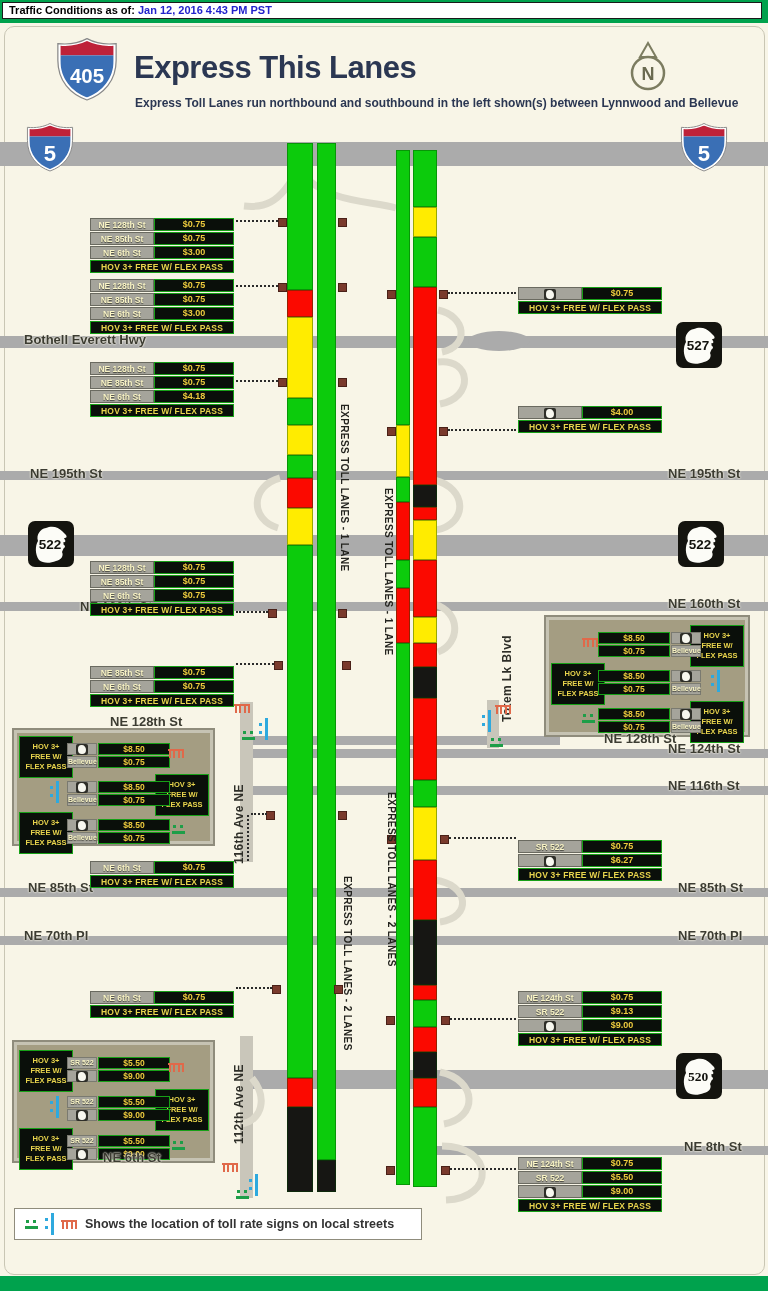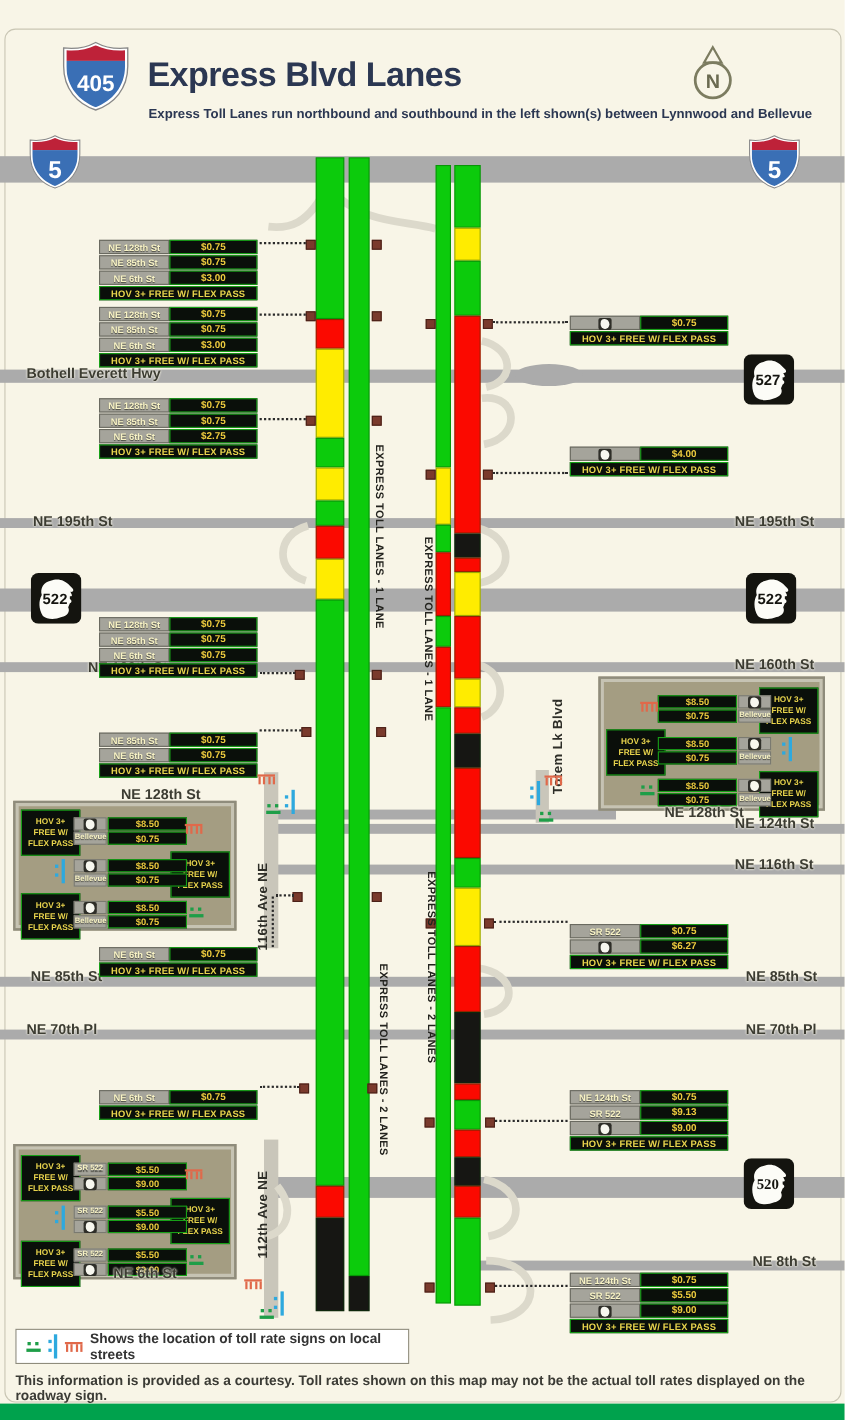--- a/index.html
+++ b/index.html
@@ -52,49 +52,52 @@
   .lic-b::before{content:"";position:absolute;left:0;top:5px;width:3px;height:3px;background:#2EA9DE;box-shadow:0 8px 0 #2EA9DE;}
   .lic-b::after{content:"";position:absolute;right:0;top:0;width:3px;height:22px;background:#2EA9DE;}
   .lic-o{width:17px;height:9px;}
   .lic-o::before{content:"";position:absolute;left:1px;top:2px;width:2px;height:7px;background:#E0694A;box-shadow:4px 0 0 #E0694A,9px 0 0 #E0694A,13px 0 0 #E0694A;}
   .lic-o::after{content:"";position:absolute;left:0;top:0;width:16px;height:2px;background:#E0694A;}
   .panel-row .lic{top:13px;} .panel-row .lic-b{top:7px;}
   .panel-row .ic-l{left:36px;} .panel-row .ic-r{right:28px;}
   .mini-shield{display:inline-block;width:12px;height:11px;background:#2E2E28;border-radius:2px;position:relative;vertical-align:middle;}
   .mini-shield::after{content:"";position:absolute;left:2px;top:1px;width:8px;height:9px;background:#F7F7EF;border-radius:45% 55% 50% 50%;}
   
-  #legend{left:14px;top:1208px;width:358px;height:32px;background:#FFFFFF;border:1px solid #8F8C7C;box-sizing:border-box;display:flex;align-items:center;z-index:8;}
+  #legend{left:14px;top:1208px;width:408px;height:32px;background:#FFFFFF;border:1px solid #8F8C7C;box-sizing:border-box;display:flex;align-items:center;z-index:8;}
   #legend .lic{position:relative;margin-right:7px;}
   #legend-text{font-size:12.5px;font-weight:bold;color:#333;}
   #disclaimer{left:14px;top:1248px;width:746px;font-size:12.5px;font-weight:bold;color:#3B3B35;z-index:8;}
   .shield{position:absolute;z-index:5;}
   #ramps{position:absolute;left:0;top:0;z-index:2;}
 </style>
 </head>
 <body>
 
 <div id="stage">
 
+  <div id="topbar" class="abs greenbar">
+    <div id="topbar-inner" class="abs"><span>Traffic Conditions as of:</span> <span class="ts-blue">Jan 12, 2016 4:43 PM PST</span></div>
+  </div>
 
   <div id="map-frame" class="abs"></div>
 
   <div class="shield" style="left:56px;top:36px;">
     <svg viewBox="0 0 100 104" width="62" height="66">
       <path d="M50 3 C63 10 80 13 97 11 L97 38 C97 71 77 93 50 102 C23 93 3 71 3 38 L3 11 C20 13 37 10 50 3 Z" fill="#FFF" stroke="#888" stroke-width="2"></path>
       <clipPath id="cp405">
           <path d="M50 7 C62 13 78 16 93 14.5 L93 38 C93 68 74 89 50 98 C26 89 7 68 7 38 L7 14.5 C22 16 38 13 50 7 Z"></path>
         </clipPath>
       <g clip-path="url(#cp405)">
           <rect x="0" y="0" width="100" height="30" fill="#BE2239"></rect>
           <rect x="0" y="30" width="100" height="74" fill="#3A6FB5"></rect>
         </g>
       <text x="50" y="74" text-anchor="middle" font-size="33" font-weight="bold" fill="#FFF">405</text>
     </svg>
   </div>
-  <div id="title" class="abs">Express Blvd Lanes</div>
+  <div id="title" class="abs">Express This Lanes</div>
   <div id="subtitle" class="abs">Express Toll Lanes run northbound and southbound in the left shown(s) between Lynnwood and Bellevue</div>
   <div class="shield" style="left:628px;top:40px;">
     <svg viewBox="0 0 40 52" width="40" height="52">
       <path d="M20 3 L28 17 L12 17 Z" fill="#F8F5E7" stroke="#7C7C60" stroke-width="2"></path>
       <circle cx="20" cy="33" r="16" fill="#F8F5E7" stroke="#7C7C60" stroke-width="2.5"></circle>
       <text x="20" y="40" text-anchor="middle" font-size="18" font-weight="bold" fill="#6A6A50">N</text>
     </svg>
   </div>
 
   <div class="road" style="left:0;top:142px;width:768px;height:24px;"></div>
@@ -333,21 +336,21 @@
       <div class="ts-row">
         <span class="ts-dest">NE 128th St</span>
         <span class="ts-price">$0.75</span>
       </div>
       <div class="ts-row">
         <span class="ts-dest">NE 85th St</span>
         <span class="ts-price">$0.75</span>
       </div>
       <div class="ts-row">
         <span class="ts-dest">NE 6th St</span>
-        <span class="ts-price">$2.75</span>
+        <span class="ts-price">$4.18</span>
       </div>
       <div class="ts-footer">HOV 3+ FREE W/ FLEX PASS</div>
     </div>
   <div class="ts" style="left:90px;top:561px;">
       <div class="ts-row">
         <span class="ts-dest">NE 128th St</span>
         <span class="ts-price">$0.75</span>
       </div>
       <div class="ts-row">
         <span class="ts-dest">NE 85th St</span>
@@ -602,15 +605,14 @@
   <span class="lic lic-g" style="left:236px;top:1190px;"></span>
 
   <div id="legend" class="abs">
     <span style="width:10px;"></span>
     <span class="lic lic-g"></span>
     <span class="lic lic-b"></span>
     <span class="lic lic-o"></span>
     <span id="legend-text">Shows the location of toll rate signs on local streets</span>
   </div>
 
-  <div id="disclaimer" class="abs">This information is provided as a courtesy. Toll rates shown on this map may not be the actual toll rates displayed on the roadway sign.</div>
   <div id="bottombar" class="abs greenbar"></div>
 </div>
 
 </body></html>

